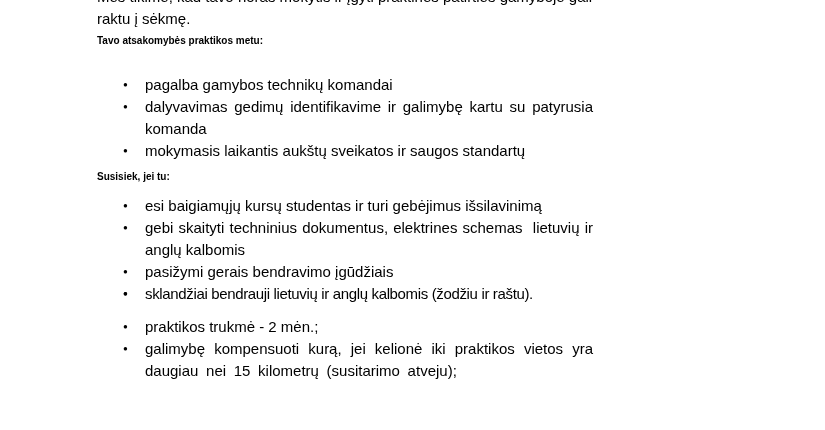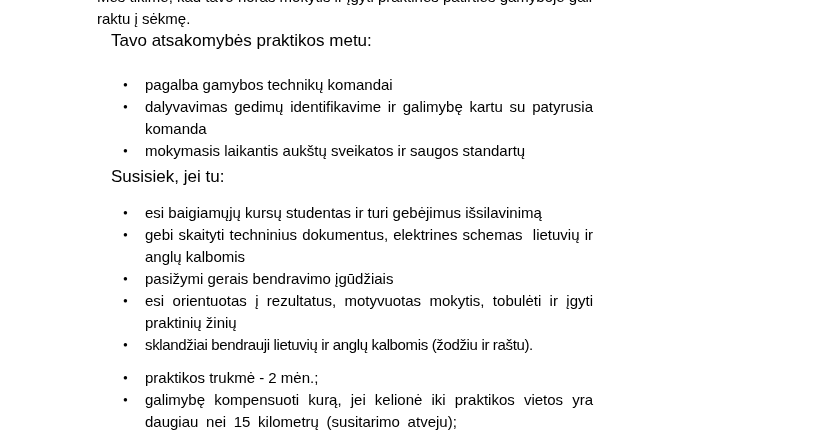--- a/index.html
+++ b/index.html
@@ -31,23 +31,23 @@
     margin-top: -14px;
     text-align: justify;
     text-align-last: justify;
     overflow: hidden;
     white-space: nowrap;
   }
   .intro-line {
     text-align: left;
   }
   .heading {
-    font-weight: normal;
-    margin: 14px;
-    font-size: 17px;
+    font-weight: bold;
+    margin: 0;
+    font-size: 10px;
     line-height: 22px;
   }
   ul.bullet-list {
     margin: 0;
     padding: 0;
     list-style: none;
   }
   ul.bullet-list li {
     position: relative;
     padding-left: 48px;
@@ -93,21 +93,21 @@
           <li><span class="bullet-marker"></span><span class="bullet-text">dalyvavimas gedimų identifikavime ir galimybę kartu su patyrusia komanda</span></li>
           <li><span class="bullet-marker"></span><span class="bullet-text">mokymasis laikantis aukštų sveikatos ir saugos standartų</span></li>
         </ul>
       </div>
       <div class="section sec-1">
         <div class="heading">Susisiek, jei tu:</div>
         <ul class="bullet-list">
           <li><span class="bullet-marker"></span><span class="bullet-text">esi baigiamųjų kursų studentas ir turi gebėjimus išsilavinimą</span></li>
           <li><span class="bullet-marker"></span><span class="bullet-text">gebi skaityti techninius dokumentus, elektrines schemas  lietuvių ir anglų kalbomis</span></li>
           <li><span class="bullet-marker"></span><span class="bullet-text">pasižymi gerais bendravimo įgūdžiais</span></li>
-          <li><span class="bullet-marker"></span><span class="bullet-text">esi orientuotas į rezultatus, motyvuotas mokytis, tobulėti ir įgyti praktinių žinių</span></li>
+          <li><span class="bullet-marker"></span></li>
           <li><span class="bullet-marker"></span><span class="bullet-text">sklandžiai bendrauji lietuvių ir anglų kalbomis (žodžiu ir raštu).</span></li>
         </ul>
       </div>
       <div class="section sec-2">
         <ul class="bullet-list">
           <li><span class="bullet-marker"></span><span class="bullet-text">praktikos trukmė - 2 mėn.;</span></li>
           <li><span class="bullet-marker"></span><span class="bullet-text">galimybę kompensuoti kurą, jei kelionė iki praktikos vietos yra daugiau nei 15 kilometrų (susitarimo atveju);</span></li>
         </ul>
       </div>
     </div>

